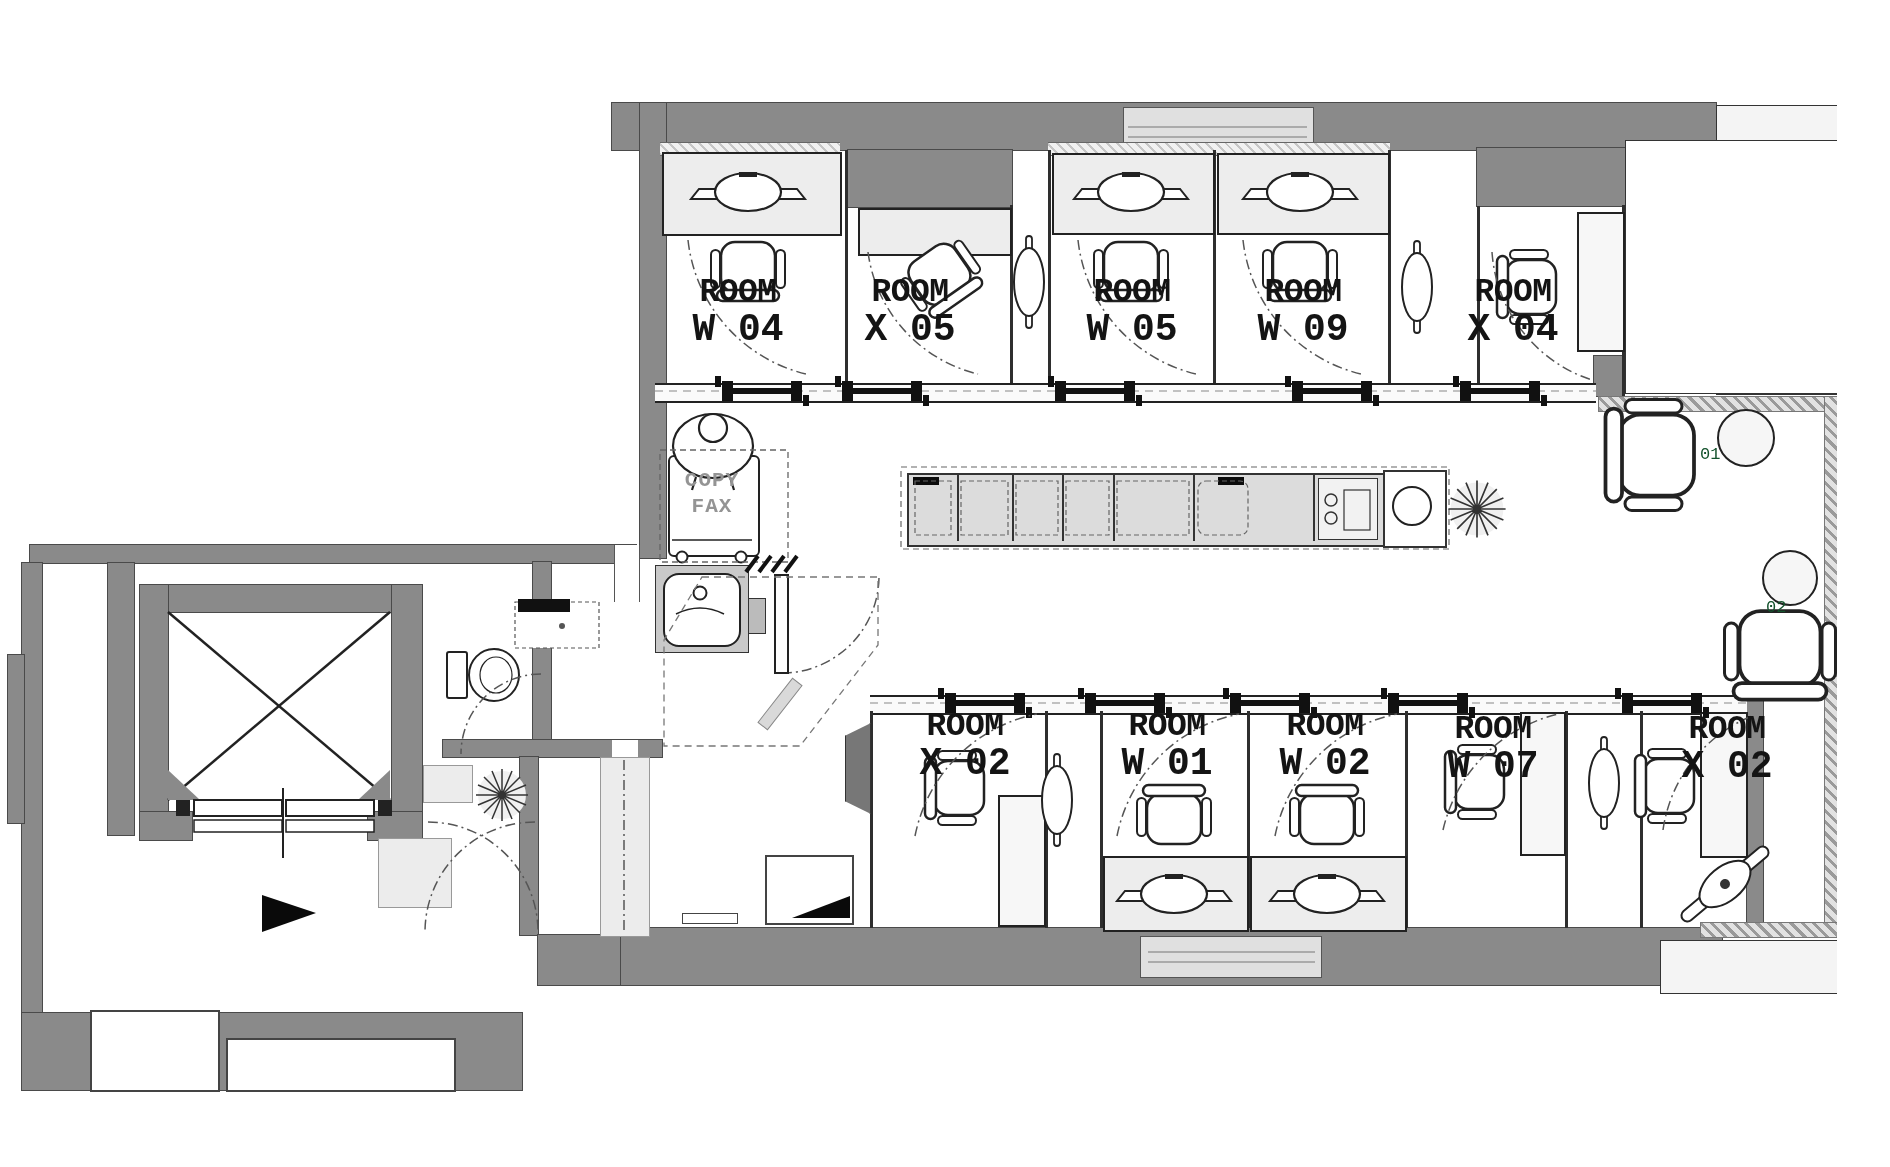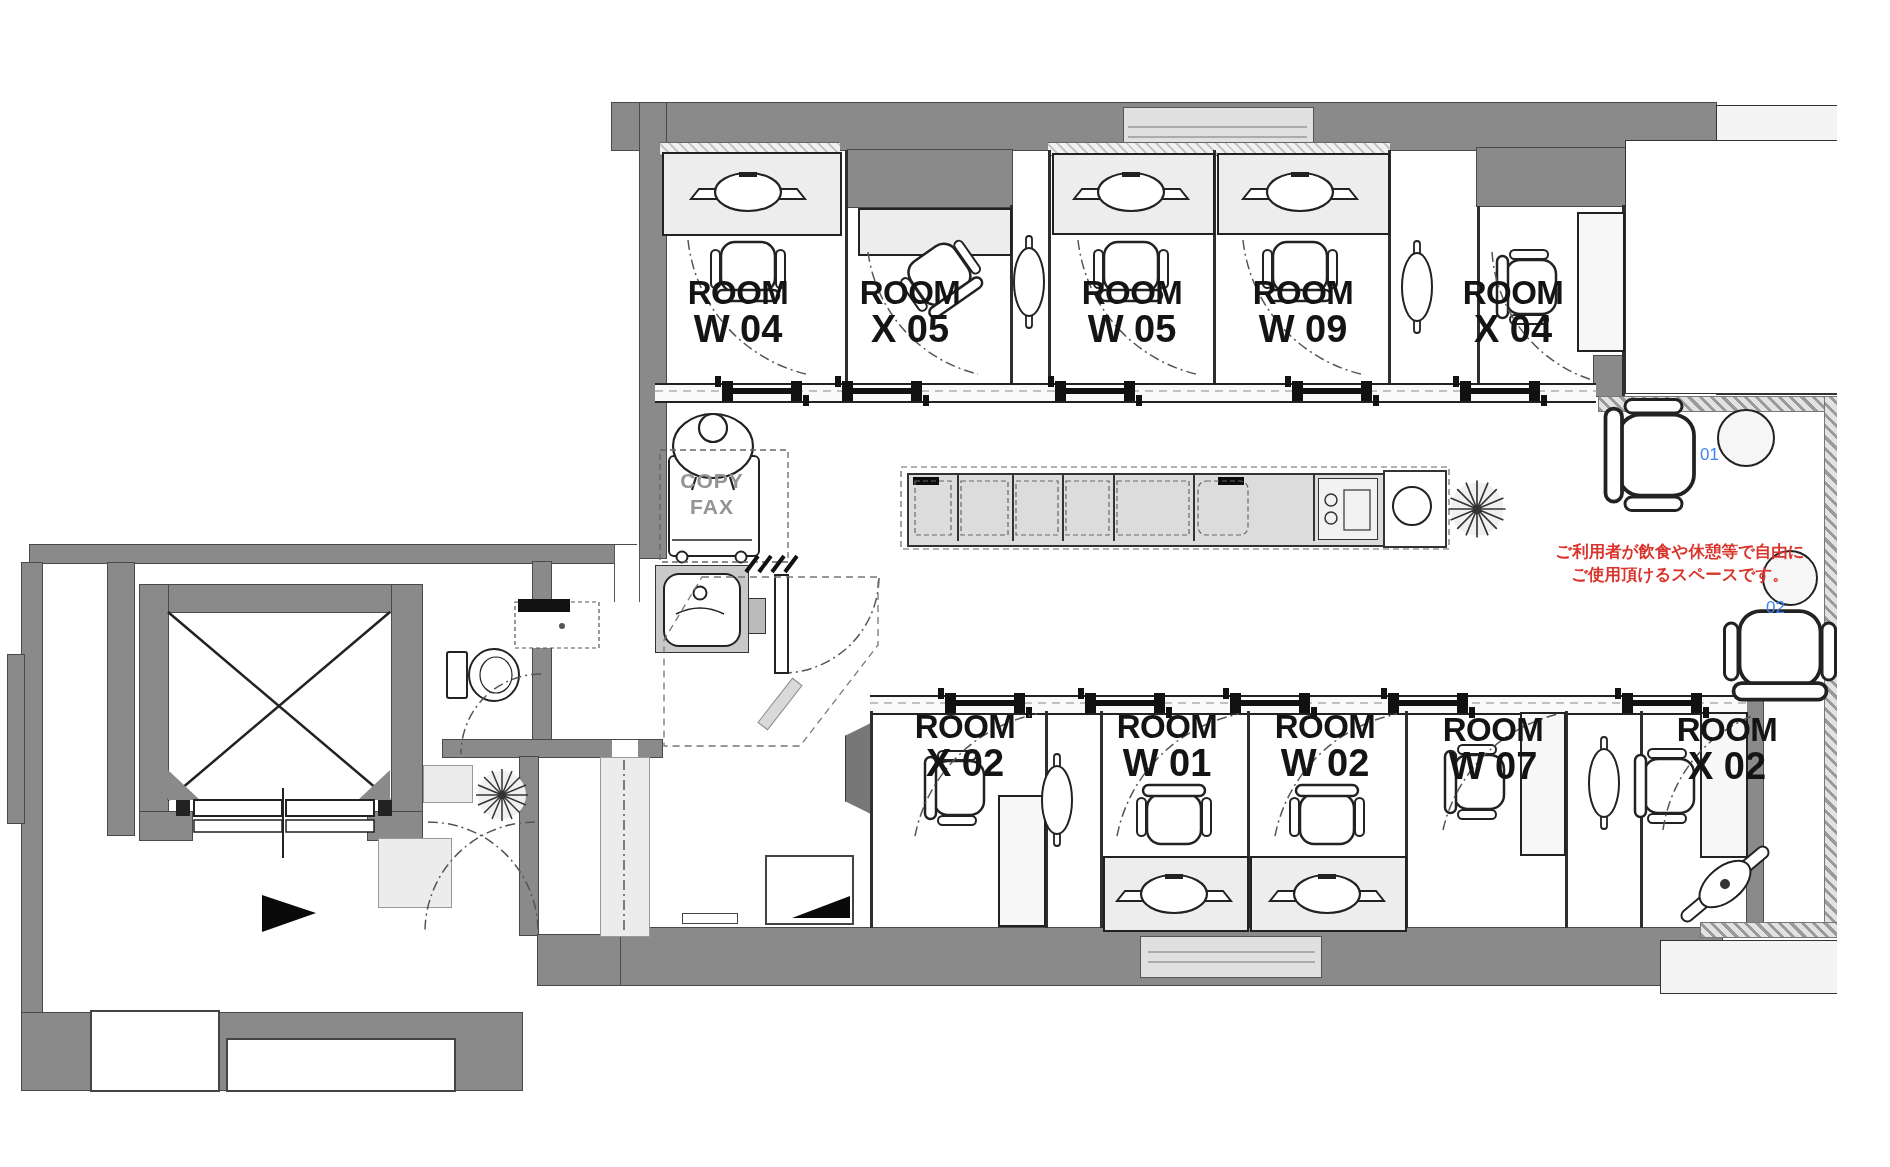--- a/index.html
+++ b/index.html
@@ -1,17 +1,17 @@
 <!DOCTYPE html>
 <html style="--wall: #8a8a8a; --floor: #ffffff; --light_fill: #ededed; --hatch: #bfbfbf; --red: #d9342b; --line: #222222;"><head>
 <meta charset="utf-8">
 <style>
   html,body{margin:0;padding:0;background:#fff;}
   #plan{position:relative;width:1837px;height:1167px;background:#fff;overflow:hidden;
-        font-family:Liberation Sans, sans-serif;}
+        font-family:Liberation Mono, monospace;}
   .wall{position:absolute;background:var(--wall,#8a8a8a);outline:1px solid #4a4a4a;}
   .floor{position:absolute;background:#fff;}
   .balcony{position:absolute;background:#f4f4f4;border:1.5px solid #333;}
   .terrace{position:absolute;background:#fff;border:1.5px solid #333;}
   .hatch{position:absolute;background:repeating-linear-gradient(45deg,#9a9a9a 0 3px,#e2e2e2 3px 8px);border:1px solid #777;}
   .winhatch{position:absolute;background:repeating-linear-gradient(45deg,#c6c6c6 0 2px,#f1f1f1 2px 7px);border-top:1px solid #666;border-bottom:1px solid #666;}
   .winpanel{position:absolute;background:#e0e0e0;border:1px solid #555;}
   .band{position:absolute;background:#fafafa;border-top:2px solid #222;border-bottom:2px solid #222;}
   .part{position:absolute;background:#2e2e2e;}
   .desk{position:absolute;background:#ededed;border:2px solid #222;}
@@ -22,21 +22,21 @@
   .lightbox{position:absolute;background:#ececec;border:1px solid #999;}
   .whitebox{position:absolute;background:#fff;border:2.5px solid #444;}
   .rlabel{position:absolute;width:170px;text-align:center;color:#141414;font-weight:bold;line-height:1.04;}
   .rlabel .l1{display:block;font-size:33px;letter-spacing:-0.5px;}
   .rlabel .l2{display:block;font-size:38px;}
   .lounge-title{position:absolute;left:1545px;top:503px;width:270px;text-align:center;
       font-size:30px;font-weight:bold;color:#1c1c1c;letter-spacing:-0.5px;}
   .lounge-note{position:absolute;left:1538px;top:540px;width:284px;text-align:center;
       font-size:16.5px;font-weight:bold;color:var(--red,#d9342b);line-height:1.42;}
   .lounge-note span{display:block;}
-  .seatno{position:absolute;font-size:17px;color:#3b82f6;}
+  .seatno{position:absolute;font-size:17px;color:#14532d;}
   .copytext{position:absolute;left:668px;top:468px;width:88px;text-align:center;
       font-size:21px;font-weight:bold;color:#949494;line-height:1.25;letter-spacing:1px;}
   .copytext span{display:block;}
   .copier{position:absolute;left:668px;top:455px;width:88px;height:98px;background:#fff;
       border:2.5px solid #222;border-radius:6px;}
   .sinkbox{position:absolute;left:655px;top:565px;width:92px;height:86px;background:#c9c9c9;border:1.5px solid #333;}
   .sinkin{position:absolute;left:663px;top:573px;width:74px;height:70px;background:#fff;border:2px solid #222;border-radius:16px;}
   .tankbox{position:absolute;left:748px;top:598px;width:16px;height:34px;background:#bbb;border:1px solid #333;}
   .cooktop{position:absolute;left:1318px;top:478px;width:58px;height:60px;background:#f2f2f2;border:1.5px solid #333;}
   .cab{position:absolute;left:1383px;top:470px;width:60px;height:74px;background:#fff;border:2px solid #333;}
@@ -375,24 +375,20 @@
   </div>
   <div class="rlabel txt" style="left:1408px;top:713px;">
     <span class="l1">ROOM</span>
     <span class="l2">W 07</span>
   </div>
   <div class="rlabel txt" style="left:1642px;top:713px;">
     <span class="l1">ROOM</span>
     <span class="l2">X 02</span>
   </div>
 
-  <div class="lounge-note txt">
-    <span>ご利用者が飲食や休憩等で自由に</span>
-    <span>ご使用頂けるスペースです。</span>
-  </div>
   <div class="seatno txt" style="left:1700px;top:445px;">01</div>
   <div class="seatno txt" style="left:1766px;top:598px;">02</div>
 
   <div class="copytext txt">
     <span>COPY</span>
     <span>FAX</span>
   </div>
 
 </div>
 

